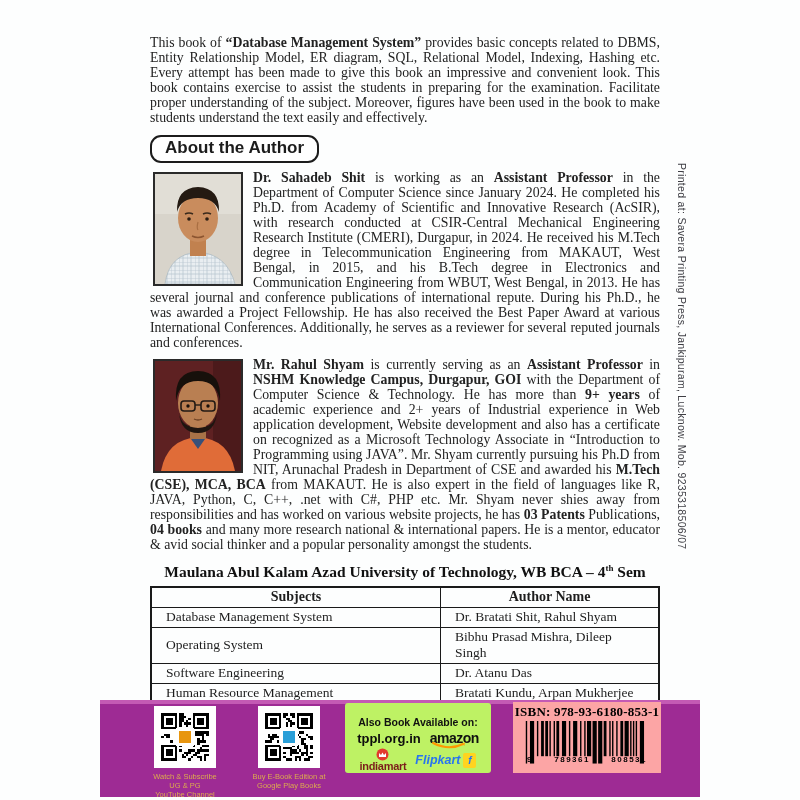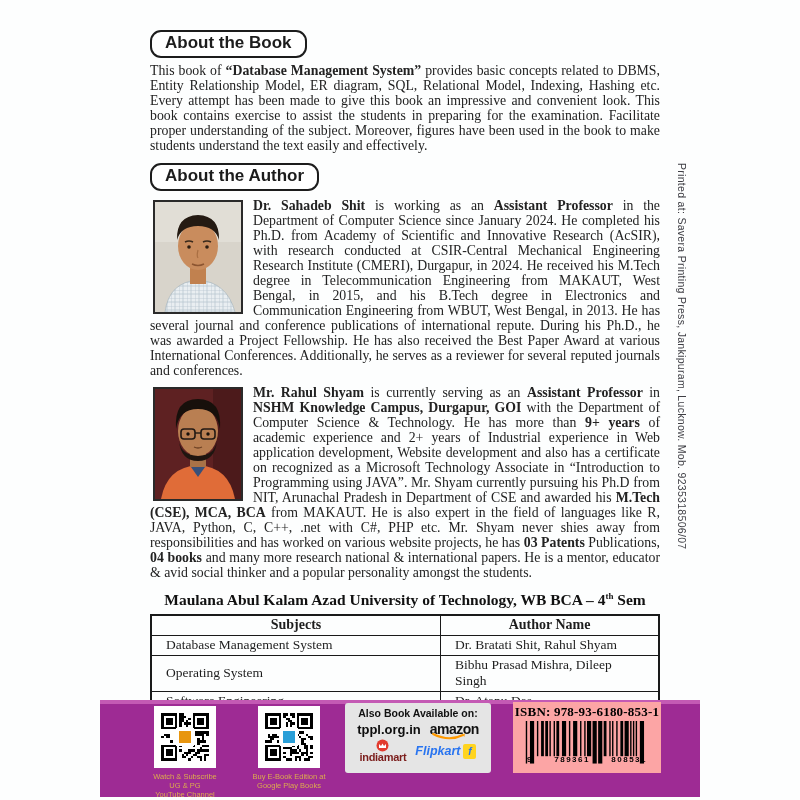--- a/index.html
+++ b/index.html
@@ -27,22 +27,22 @@
   .band{position:absolute;left:100px;top:700px;width:600px;height:97px;background:#9e2b94;}
   .band::before{content:"";position:absolute;left:0;top:0;width:100%;height:4px;background:#c45ab4;}
 
   .qr-block{position:absolute;top:6px;text-align:center;}
   .qr-block.q1{left:44px;width:82px;}
   .qr-block.q2{left:148px;width:82px;}
   .qr{display:inline-block;background:#fff;padding:3px;line-height:0;}
   .qr svg{width:56px;height:56px;shape-rendering:crispEdges;}
   .qr-caption{margin-top:3px;font-family:"Liberation Sans",sans-serif;font-weight:normal;font-size:7.5px;line-height:9px;color:#dcab4e;}
 
-  .logos-box{position:absolute;left:245px;top:3px;width:146px;height:70px;background:#e5e5e5;border-radius:3px;
-             font-family:"Liberation Sans",sans-serif;text-align:center;padding-top:4px;box-sizing:border-box;}
+  .logos-box{position:absolute;left:245px;top:3px;width:146px;height:70px;background:#bef264;border-radius:3px;
+             font-family:"Liberation Sans",sans-serif;text-align:center;padding-top:13px;box-sizing:border-box;}
   .logos-label{font-weight:bold;font-size:10.5px;color:#111;}
   .logo-row{display:flex;justify-content:center;align-items:center;gap:9px;margin-top:2px;}
   .tppl{font-weight:bold;font-size:13px;color:#0d0d0d;}
   .amazon{position:relative;font-weight:bold;font-size:14px;color:#111;letter-spacing:-0.5px;}
   .amazon svg{position:absolute;left:2px;bottom:-4px;width:34px;height:8px;}
   .indiamart{display:flex;flex-direction:column;align-items:center;line-height:1;}
   .indiamart .im-word{font-weight:bold;font-size:11px;color:#7b1d1b;letter-spacing:-0.3px;}
   .flipkart{display:flex;align-items:center;gap:3px;}
   .flipkart .fk-word{font-weight:bold;font-style:italic;font-size:12.5px;color:#2874f0;text-align:right;}
   .fk-icon{display:inline-flex;align-items:center;justify-content:center;width:13px;height:15px;background:#ffd41f;border-radius:2px;
@@ -59,21 +59,20 @@
              font-family:"Liberation Sans",sans-serif;font-size:10.5px;letter-spacing:0.3px;color:#3e3e44;white-space:nowrap;}
 </style>
 </head>
 <body>
 
 <div class="cover">
 
   <div class="content">
 
     <div>
-      <div class="pill">About the Book</div>
       <div class="para"><span>This book of </span><b>“Database Management System”</b><span> provides basic concepts related to DBMS, Entity Relationship Model, ER diagram, SQL,  Relational Model, Indexing, Hashing etc. Every attempt has been made to give this book an impressive and convenient look. This book contains exercise to assist the students in preparing for the examination. Facilitate proper understanding of the subject. Moreover, figures have been used in the book to make students understand the text easily and effectively.</span></div>
     </div>
 
     <div class="sec-gap">
       <div class="pill">About the Author</div>
 
       
       <div class="bio">
         <div class="photo">
           <svg viewBox="0 0 86 110" preserveAspectRatio="none">

